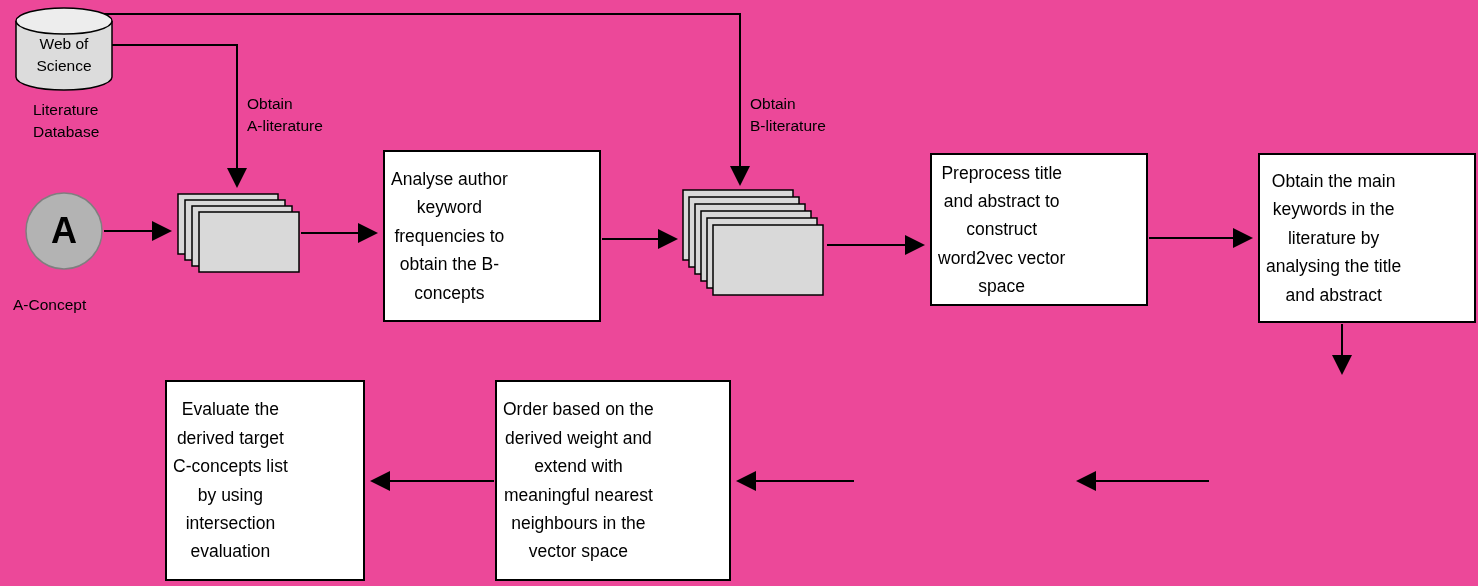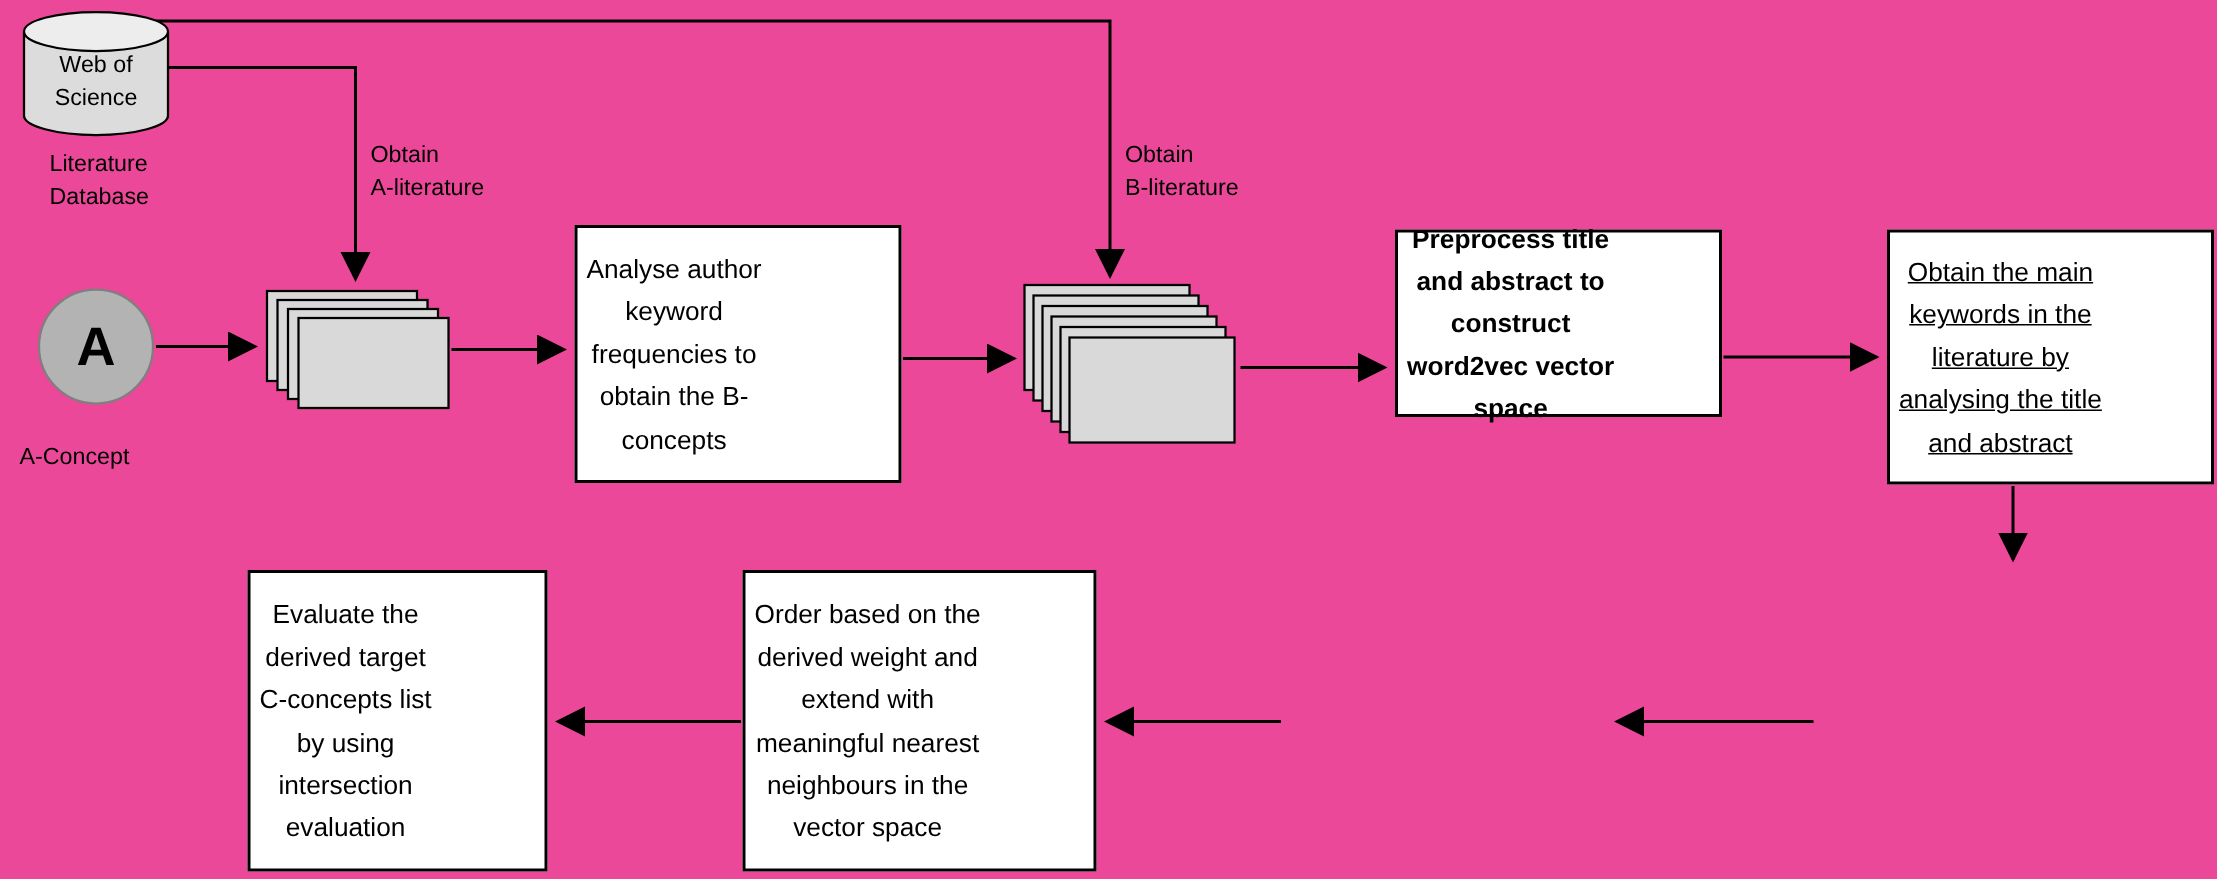--- a/index.html
+++ b/index.html
@@ -117,29 +117,29 @@
 B-literature</div>
 
   <div class="pbox" style="left:383px; top:150px; width:218px; height:172px;">
     <span>Analyse author
 keyword
 frequencies to
 obtain the B-
 concepts</span>
   </div>
 
-  <div class="pbox" style="left:930px; top:153px; width:218px; height:125px;font-weight:bold;">
+  <div class="pbox" style="left:930px; top:153px; width:218px; height:153px;">
     <span>Preprocess title
 and abstract to
 construct
 word2vec vector
 space</span>
   </div>
 
-  <div class="pbox" style="left:1258px; top:153px; width:218px; height:170px;text-decoration:underline;">
+  <div class="pbox" style="left:1258px; top:153px; width:218px; height:170px;">
     <span>Obtain the main
 keywords in the
 literature by
 analysing the title
 and abstract</span>
   </div>
 
 
 
   <div class="pbox" style="left:165px; top:380px; width:200px; height:201px;">

